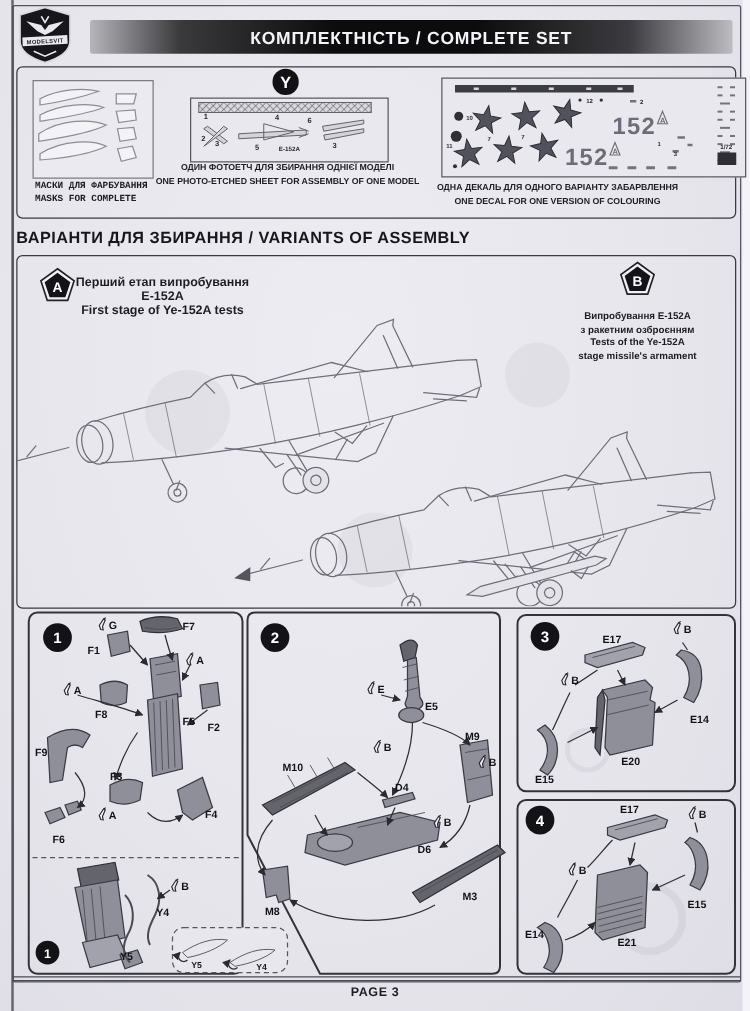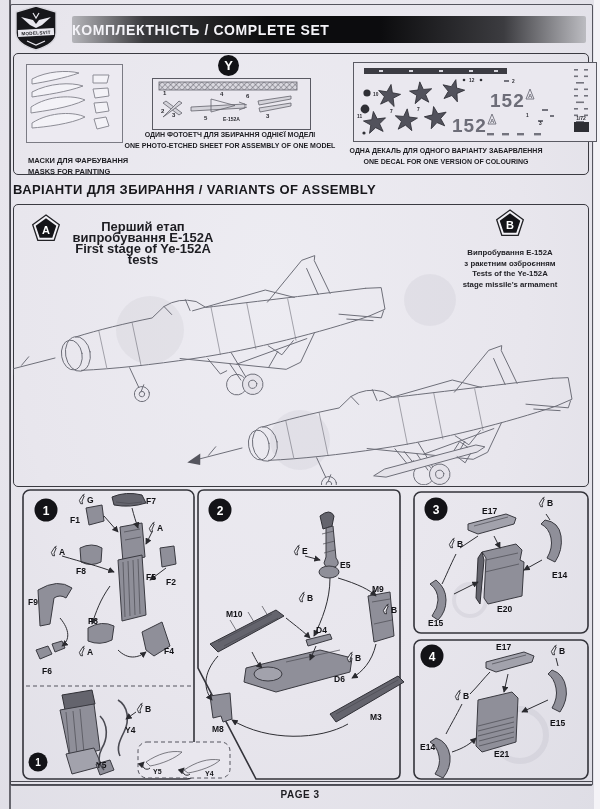--- a/index.html
+++ b/index.html
@@ -4,21 +4,21 @@
 <style>
   html,body{margin:0;padding:0;background:#cfcdd6;}
   .page{position:relative;width:600px;height:809px;overflow:hidden;
         font-family:"Liberation Sans",sans-serif;
         background:radial-gradient(ellipse at 45% 35%, #edecf2 0%, #e8e6ed 55%, #dedde5 100%);}
   .abs{position:absolute;}
   .frame{border:1.5px solid #3a3a41;border-radius:5px;}
   .thinframe{border:1px solid #7b7b84;}
   .titlebar{background:linear-gradient(90deg,#b5b5ba 0%,#3a3a3d 14%,#0c0c0e 38%,#0c0c0e 60%,#3c3c40 84%,#bcbcc1 100%);
             color:#f4f3f8;font-weight:bold;font-size:14px;letter-spacing:.6px;
-            display:flex;align-items:center;border-radius:2px;}
+            display:flex;align-items:center;justify-content:center;border-radius:2px;}
   .cap{font-weight:bold;color:#1d1d22;font-size:7.5px;line-height:10.5px;text-align:center;}
   .capl{text-align:left;}
   .secmid{font-weight:bold;color:#17171b;font-size:13px;letter-spacing:.4px;}
   .ybadge{width:21px;height:21px;border-radius:50%;background:#121216;color:#fff;
           font-weight:bold;font-size:13px;display:flex;align-items:center;justify-content:center;}
   .rule{background:#4a4a52;height:1px;}
   .footer{font-weight:bold;font-size:10px;color:#1d1d22;text-align:center;letter-spacing:.5px;}
   svg text{font-family:"Liberation Sans",sans-serif;}
   .lb{font-weight:bold;font-size:8.5px;fill:#121216;}
   .lbs{font-weight:bold;font-size:7px;fill:#17171b;}
@@ -63,23 +63,23 @@
         <path d="M5,27 C22,18 44,17 56,21 C40,27 18,30 5,32 Z"></path>
         <path d="M4,42 C22,30 46,30 58,35 C42,43 16,46 4,48 Z"></path>
         <path d="M5,58 C24,46 48,47 58,52 C44,59 18,62 5,63 Z"></path>
         <path d="M66,10 h16 l-2,8 h-14 Z"></path>
         <path d="M66,24 l15,-1 1,8 -14,2 Z"></path>
         <path d="M67,38 l13,-1 2,9 -13,2 Z"></path>
         <path d="M67,54 l12,-2 3,9 -12,3 Z"></path>
       </g>
     </svg>
   </div>
-  <div class="abs cap capl" style="left:28px;top:156px;width:130px;">
+  <div class="abs cap capl" style="left:28px;top:144px;width:130px;font-family:Liberation Mono, monospace;">
     <div>МАСКИ ДЛЯ ФАРБУВАННЯ</div>
-    <div>MASKS FOR PAINTING</div>
+    <div>MASKS FOR COMPLETE</div>
   </div>
 
   <div class="abs ybadge" style="left:218px;top:55px;">
     <span>Y</span>
   </div>
   <div class="abs thinframe" style="left:152px;top:78px;width:157px;height:50px;border-color:#5a5a63;background:#eae8ef;">
     <svg width="157" height="50" viewBox="0 0 157 50">
       <defs>
         <pattern id="hch" width="4" height="6" patternUnits="userSpaceOnUse" patternTransform="rotate(45)">
           <rect width="4" height="6" fill="#d9d8df"></rect>
@@ -264,21 +264,21 @@
 
     <g>
       <use href="#jet" transform="translate(55,358) rotate(-10) scale(3.42)"></use>
     </g>
     <g>
       <use href="#jet" transform="translate(242,448) rotate(-10) scale(3.42)"></use>
       <use href="#jet-missile" transform="translate(242,448) rotate(-10) scale(3.42)"></use>
     </g>
   </svg>
 
-  <div class="abs cap" style="left:68px;top:221px;width:150px;font-size:13px;line-height:11px;">
+  <div class="abs cap" style="left:55px;top:221px;width:150px;font-size:10px;line-height:11px;">
     <div>Перший етап випробування Е-152А</div>
     <div>First stage of Ye-152A tests</div>
   </div>
   <div class="abs cap" style="left:430px;top:248px;width:160px;font-size:7.8px;line-height:10.6px;text-align:center;">
     <div>Випробування Е-152А</div>
     <div>з ракетним озброєнням</div>
     <div>Tests of the Ye-152A</div>
     <div>stage missile's armament</div>
   </div>
 

